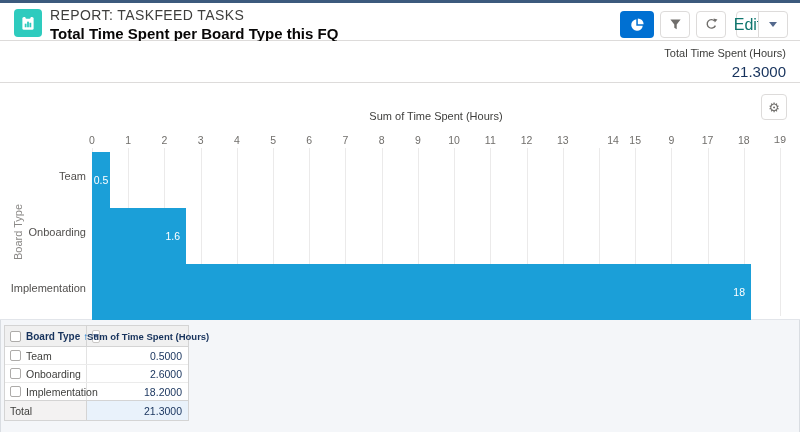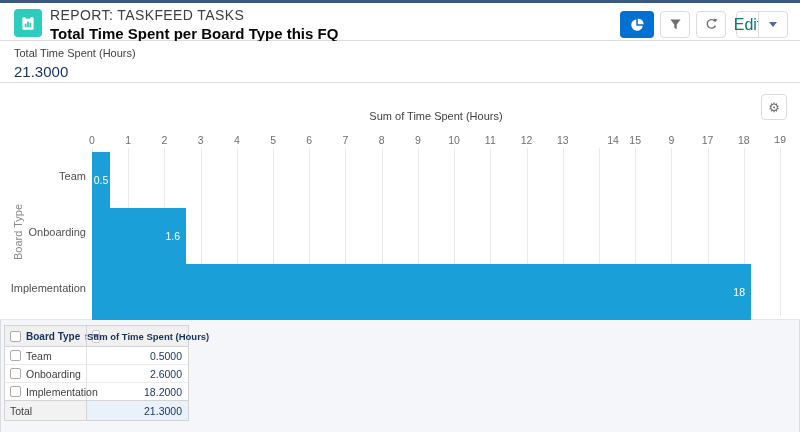--- a/index.html
+++ b/index.html
@@ -25,21 +25,21 @@
   .btn-chart { width:34px; border:none; margin-right:6px; }
   .btn-icon { width:30px; margin-right:6px; }
   .btn-refresh { margin-right:10px; }
   .btn-edit { width:23px; font-size:16px; color:#0f766e; border-radius:4px 0 0 4px; }
   .btn-caret { width:30px; border-radius:0 4px 4px 0; margin-left:-1px; }
   .caret-down { width:0; height:0; border-left:4px solid transparent; border-right:4px solid transparent;
                 border-top:5px solid #54698d; }
 
   
   .summary { position:absolute; top:41px; left:0; width:100%; height:42px; background:#fff;
-             border-bottom:1px solid #dddbda; padding:6px 14px; }
+             border-bottom:1px solid #dddbda; padding:6px 14px;text-align:right; }
   .summary-label { font-size:11px; color:#3e3e3c; }
   .summary-value { font-size:15px; color:#16325c; margin-top:4px; }
 
   
   .chart-panel { position:absolute; top:83px; left:0; width:100%; height:237px; background:#fff;
                  border-bottom:1px solid #e2e5ea; }
   .gear-btn { position:absolute; right:13px; top:11px; width:26px; height:26px; font-size:13px;
               color:#706e6b; }
   .chart-title { position:absolute; left:92px; top:27px; width:688px; text-align:center;
                  font-size:11px; color:#3e3e3c; }

